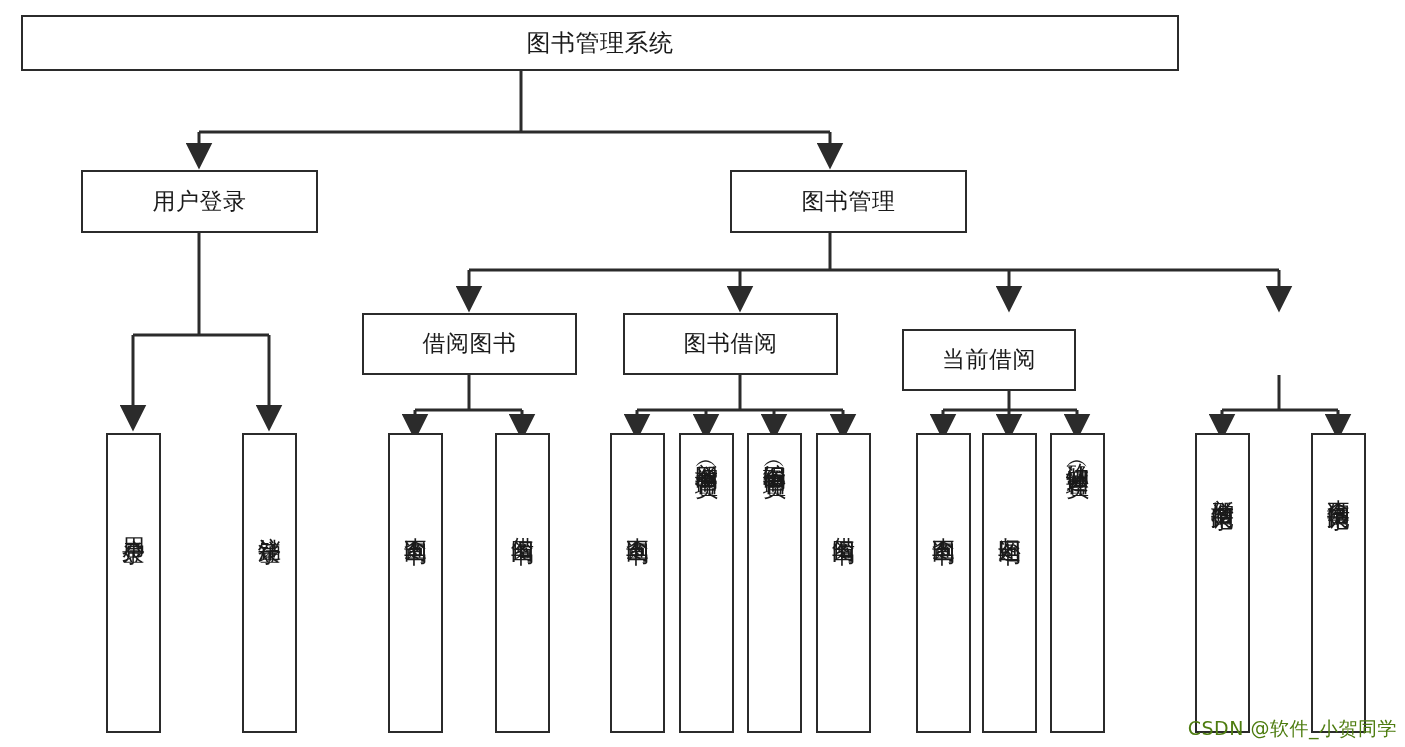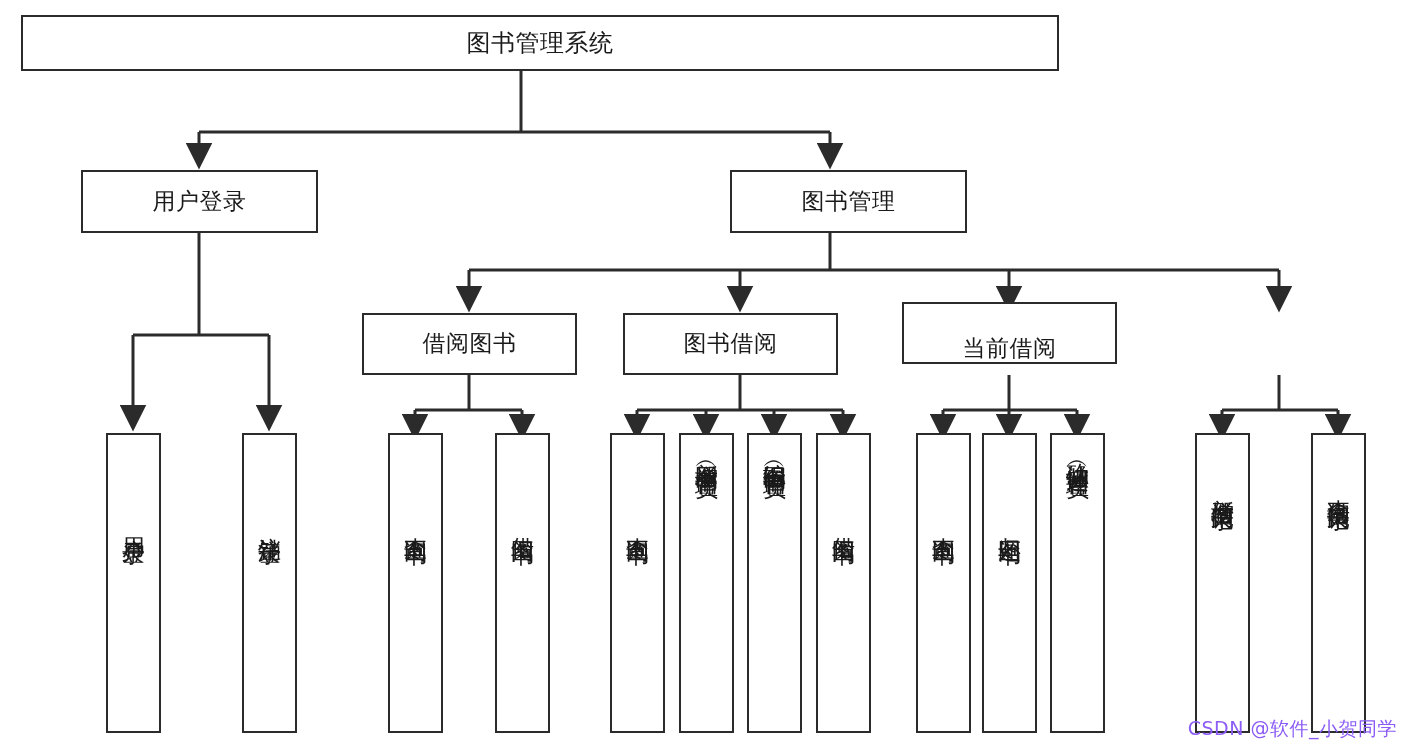--- a/index.html
+++ b/index.html
@@ -59,21 +59,21 @@
     white-space: nowrap;
   }
   .node.root .node-label {
     font-size: 24px;
   }
   .watermark {
     position: absolute;
     right: 8px;
     bottom: 5px;
     font-size: 19px;
-    color: #8b5cf6;
+    color: #4d7c0f;
     white-space: nowrap;
     letter-spacing: 0.5px;
   }
 </style>
 </head>
 <body>
 
 <div id="canvas">
 
   <svg id="svg-layer" viewBox="0 0 1405 747" xmlns="http://www.w3.org/2000/svg">
@@ -119,38 +119,38 @@
       <path d="M 1009 410 L 1009 427" marker-end="url(#arrow)"></path>
       <path d="M 1077 410 L 1077 427" marker-end="url(#arrow)"></path>
 
       <path d="M 1279 375 L 1279 410"></path>
       <path d="M 1222 410 L 1338 410"></path>
       <path d="M 1222 410 L 1222 427" marker-end="url(#arrow)"></path>
       <path d="M 1338 410 L 1338 427" marker-end="url(#arrow)"></path>
     </g>
   </svg>
 
-  <div class="node horizontal root" style="left:21px; top:15px; width:1038px; height:56px;">
+  <div class="node horizontal root" style="left:21px; top:15px; width:1158px; height:56px;">
     <span class="node-label">图书管理系统</span>
   </div>
 
   <div class="node horizontal" style="left:81px; top:170px; width:237px; height:63px;">
     <span class="node-label">用户登录</span>
   </div>
   <div class="node horizontal" style="left:730px; top:170px; width:237px; height:63px;">
     <span class="node-label">图书管理</span>
   </div>
 
   <div class="node horizontal" style="left:362px; top:313px; width:215px; height:62px;">
     <span class="node-label">借阅图书</span>
   </div>
   <div class="node horizontal" style="left:623px; top:313px; width:215px; height:62px;">
     <span class="node-label">图书借阅</span>
   </div>
-  <div class="node horizontal" style="left:902px; top:302px; width:215px; height:62px;align-items:flex-end;">
+  <div class="node horizontal" style="left:902px; top:329px; width:174px; height:62px;">
     <span class="node-label">当前借阅</span>
   </div>
 
   <div class="node vertical" style="left:106px; top:433px; width:55px; height:300px; padding-top:84px;">
     <span class="node-label">用户登录</span>
   </div>
   <div class="node vertical" style="left:242px; top:433px; width:55px; height:300px; padding-top:84px;">
     <span class="node-label">注销登录</span>
   </div>
 

